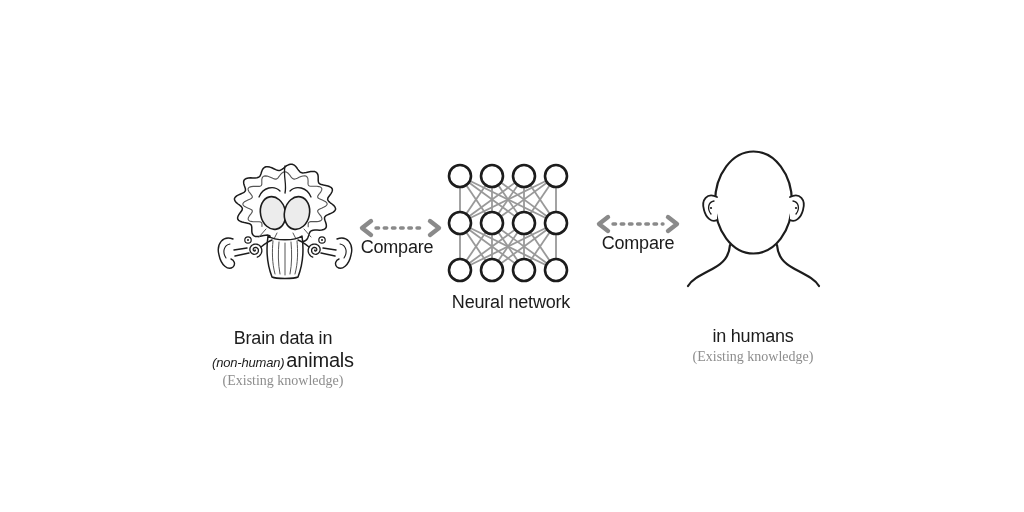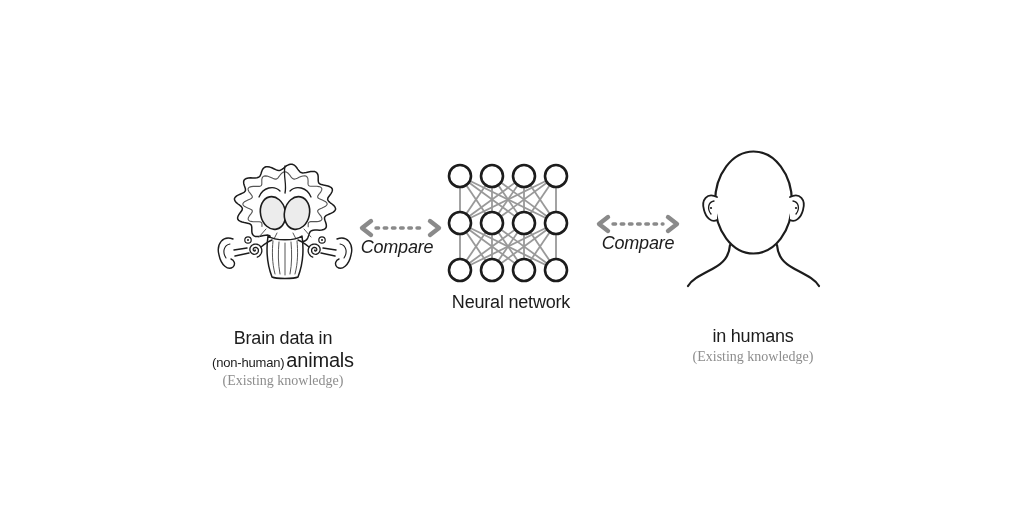--- a/index.html
+++ b/index.html
@@ -13,24 +13,24 @@
   .stage{
     position:relative;width:1024px;height:512px;background:var(--bg);
     overflow:hidden;font-family:"Liberation Sans",sans-serif;color:var(--ink);
   }
   .stage svg{position:absolute;left:0;top:0;}
   .label{position:absolute;text-align:center;line-height:1.14;letter-spacing:-0.2px;}
   .lbl-left{left:183px;top:291px;width:200px;}
   .lbl-center{left:411px;top:292px;width:200px;font-size:18px;}
   .lbl-right{left:653px;top:289px;width:200px;}
   .t-main{font-size:18px;margin-top:37px;}
-  .t-small-paren{font-size:13px;margin-right:2px;}
+  .t-small-paren{font-size:13px;margin-right:2px;font-style:italic;}
   .t-large{font-size:20px;}
   .t-sub{font-size:14px;color:var(--muted);margin-top:2px;letter-spacing:0;font-family:Liberation Serif, serif;}
-  .compare{position:absolute;width:110px;text-align:center;font-size:18px;font-style:italic;}
+  .compare{position:absolute;width:110px;text-align:center;font-size:18px;}
   .cmp-left{left:342px;top:237px;}
   .cmp-right{left:583px;top:233px;}
 </style>
 </head>
 <body>
 
 <div class="stage">
 
   <svg width="1024" height="512" viewBox="0 0 1024 512">
 

